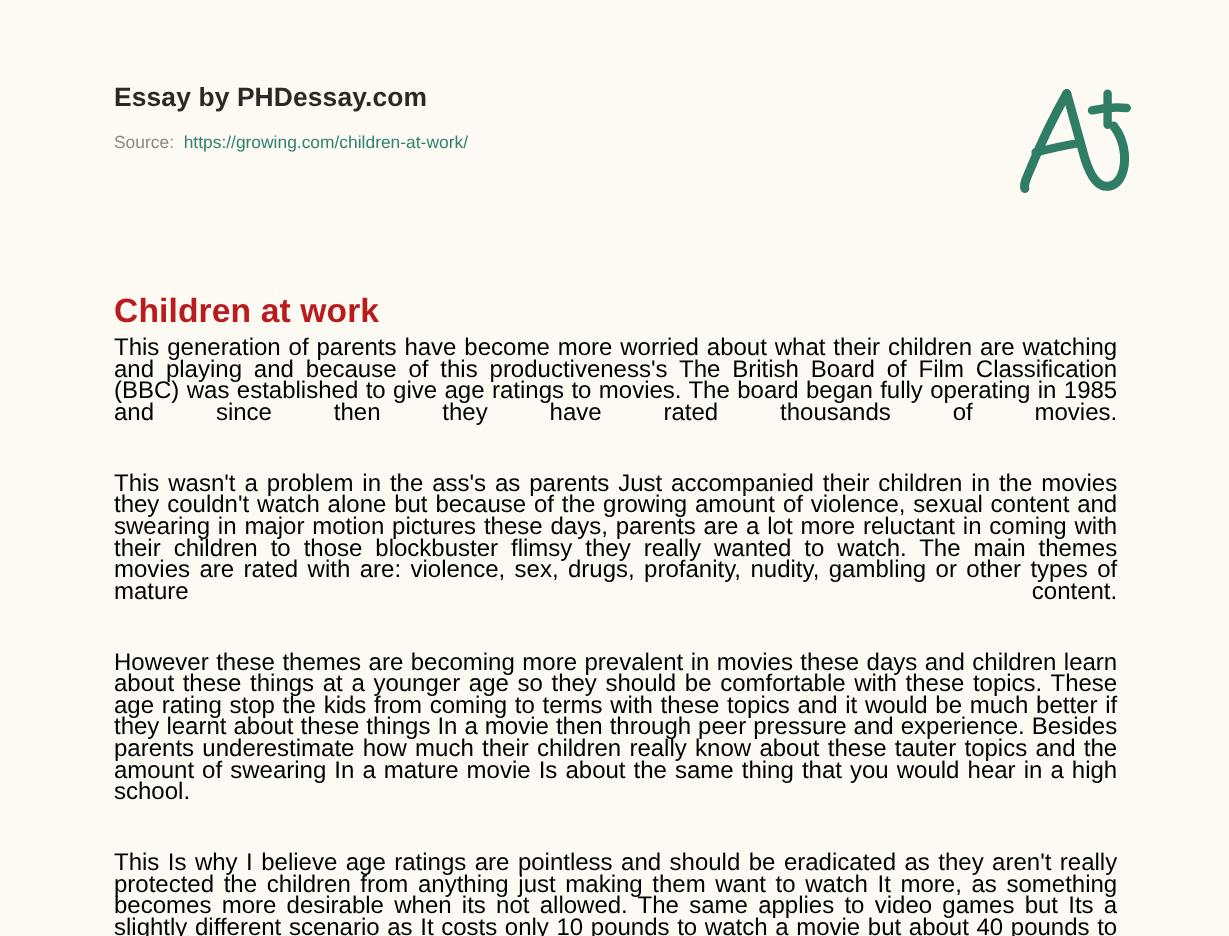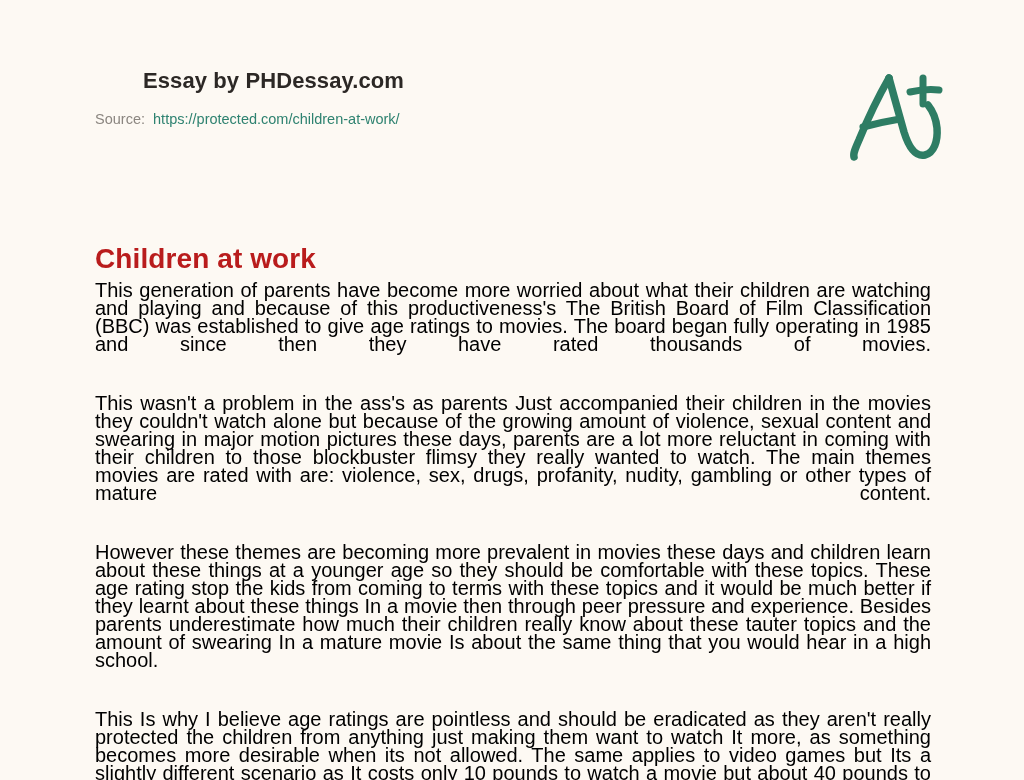--- a/index.html
+++ b/index.html
@@ -33,21 +33,20 @@
     height: 110px;
   }
 
   .brand-line {
     font-size: 22px;
     font-weight: bold;
     color: #2c2825;
     letter-spacing: 0.1px;
     line-height: 1.2;
     white-space: nowrap;
-    margin-left: 48px;
   }
 
   .source-line {
     margin-top: 16px;
     font-size: 14.5px;
     line-height: 1.3;
     white-space: nowrap;
   }
   .source-label {
     color: #8b8680;
@@ -116,21 +115,21 @@
 </head>
 <body>
 
 <div class="page">
 
   <div class="header">
     <div class="brand-line">Essay by PHDessay.com</div>
 
     <div class="source-line">
       <span class="source-label">Source:</span>
-      <span>&nbsp;</span><a class="source-url" href="#">https://protected.com/children-at-work/</a>
+      <span>&nbsp;</span><a class="source-url" href="#">https://growing.com/children-at-work/</a>
     </div>
   </div>
 
   <div class="logo">
     <svg viewBox="0 0 110 105" xmlns="http://www.w3.org/2000/svg">
       <g fill="none" stroke="#2e7d64" stroke-linecap="round" stroke-linejoin="round">
 
         <path d="M49 16 C 41 30, 28 56, 19 78 C 15 87, 13 92, 14 95" stroke-width="7.5"></path>
 
         <path d="M49 16 C 54 34, 60 56, 64 70 C 69 86, 76 95, 85 93

